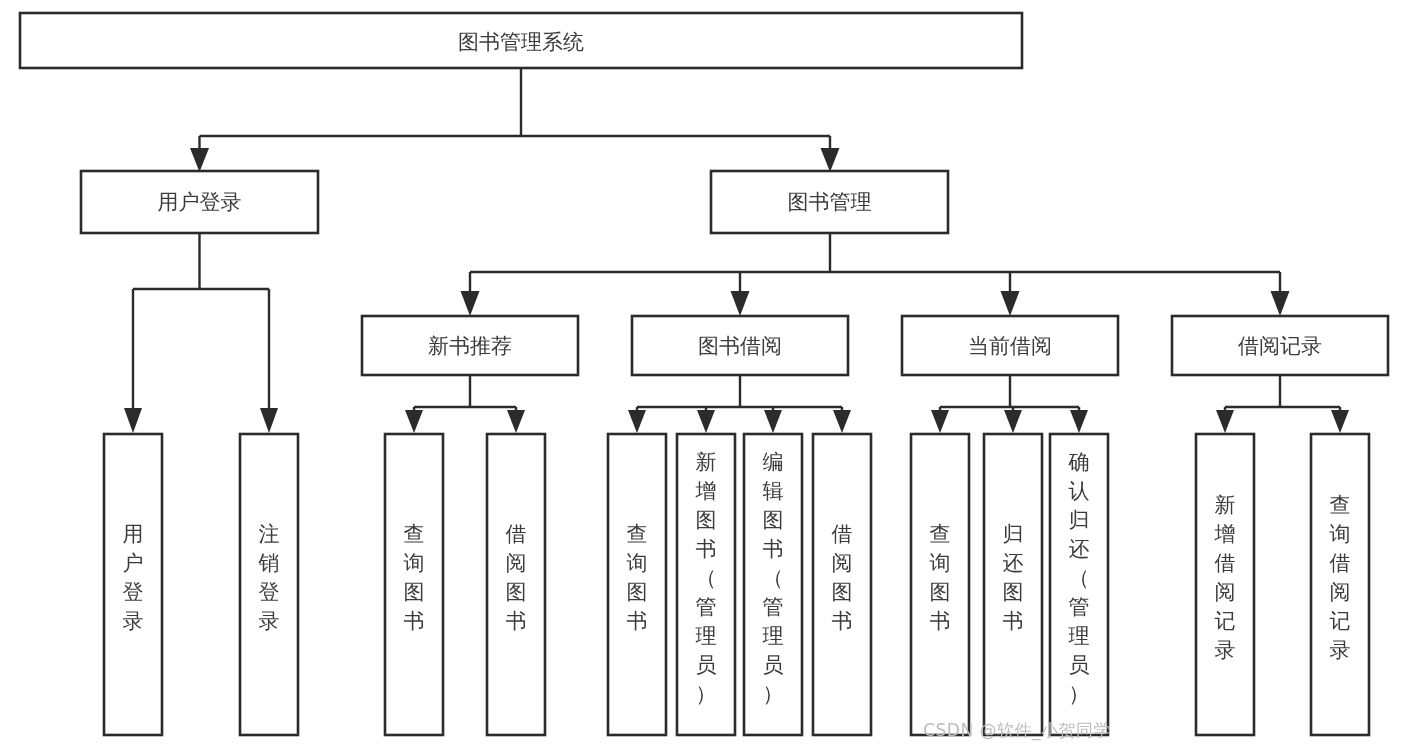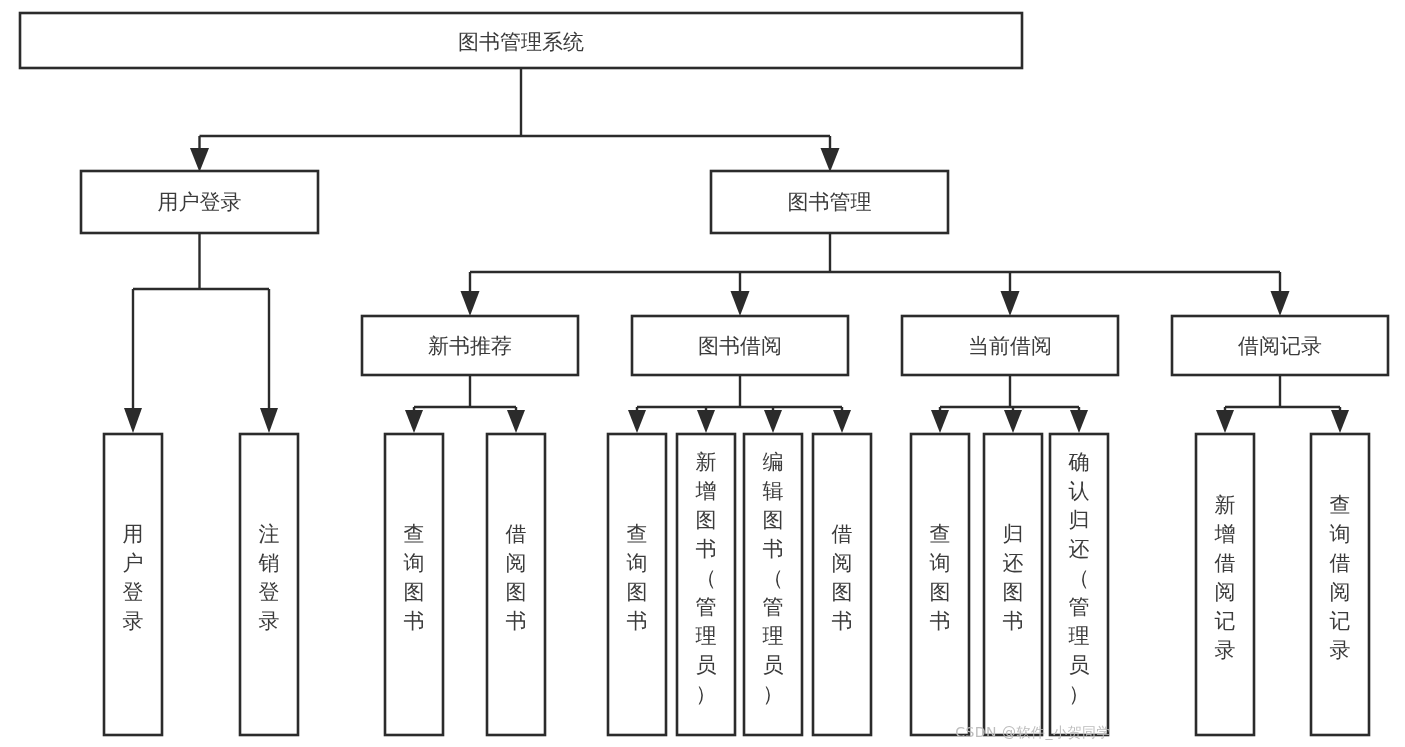--- a/index.html
+++ b/index.html
@@ -53,21 +53,21 @@
     font-family: "DejaVu Sans", "Liberation Sans", sans-serif;
     font-size: 21px;
     fill: #3b3b3b;
     text-anchor: middle;
   }
   .watermark {
     position: absolute;
     right: 16px;
     bottom: 5px;
     font-family: "DejaVu Sans", "Liberation Sans", sans-serif;
-    font-size: 14px;
+    font-size: 17px;
     color: #bdbdbd;
     letter-spacing: 0.5px;
     white-space: nowrap;
     user-select: none;
   }
 </style>
 </head>
 <body>
 
 <div id="diagram-root">

